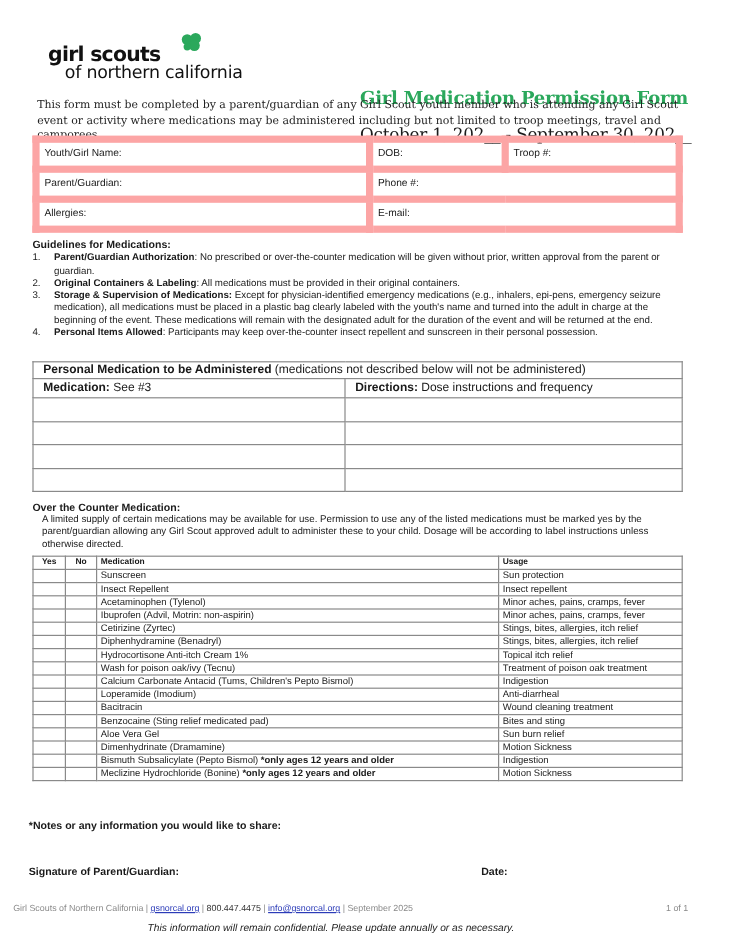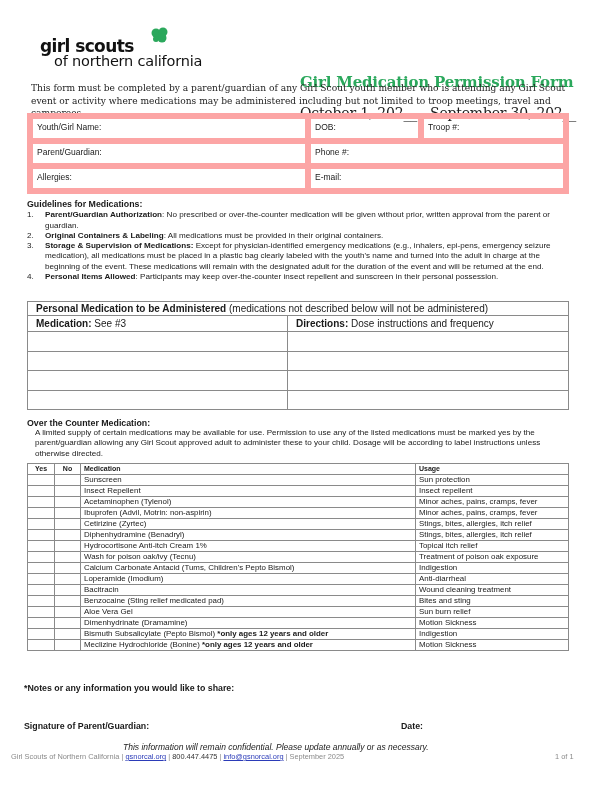--- a/index.html
+++ b/index.html
@@ -42,21 +42,21 @@
   .perm-table .caption-row th { text-align: center; font-size: 8.8px; height: 12px; }
   .perm-table .col-head th { font-size: 7px; font-weight: bold; }
   .perm-table .yes { width: 27px; text-align: center; }
   .perm-table .no { width: 26px; text-align: center; }
   .perm-table .med { width: 335px; }
   .perm-table td.yes, .perm-table td.no { cursor: pointer; }
 
   .notes { position: absolute; left: 24px; top: 683px; font-size: 8.8px; font-weight: bold; }
   .signature { position: absolute; left: 24px; top: 721px; font-size: 8.8px; font-weight: bold; }
   .date-label { position: absolute; left: 401px; top: 721px; font-size: 8.8px; font-weight: bold; }
-  .confidential { position: absolute; left: 123px; top: 742px; font-size: 8.5px; font-style: italic; color: #222; }
+  .confidential { position: absolute; left: 123px; top: 768px; font-size: 8.5px; font-style: italic; color: #222; }
 
   .footer { position: absolute; left: 11px; top: 752px; font-size: 7.4px; color: #8a8a8a; }
   .footer a { color: #2b3bb8; text-decoration: underline; }
   .footer .phone { color: #333; }
   .page-num { position: absolute; left: 555px; top: 752px; font-size: 7.4px; color: #8a8a8a; }
 </style>
 </head>
 <body>
 
 <div class="logo">
@@ -187,21 +187,21 @@
       <tr>
         <td class="yes"></td>
         <td class="no"></td>
         <td class="med"><span>Hydrocortisone Anti-itch Cream 1%</span><b></b></td>
         <td>Topical itch relief</td>
       </tr>
       <tr>
         <td class="yes"></td>
         <td class="no"></td>
         <td class="med"><span>Wash for poison oak/ivy (Tecnu)</span><b></b></td>
-        <td>Treatment of poison oak exposure</td>
+        <td>Treatment of poison oak treatment</td>
       </tr>
       <tr>
         <td class="yes"></td>
         <td class="no"></td>
         <td class="med"><span>Calcium Carbonate Antacid (Tums, Children's Pepto Bismol)</span><b></b></td>
         <td>Indigestion</td>
       </tr>
       <tr>
         <td class="yes"></td>
         <td class="no"></td>

